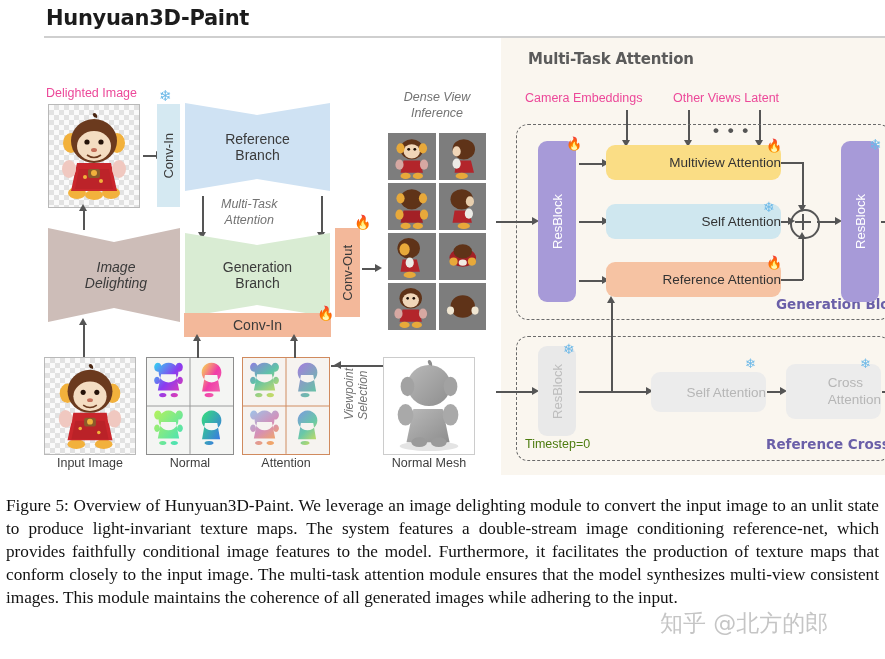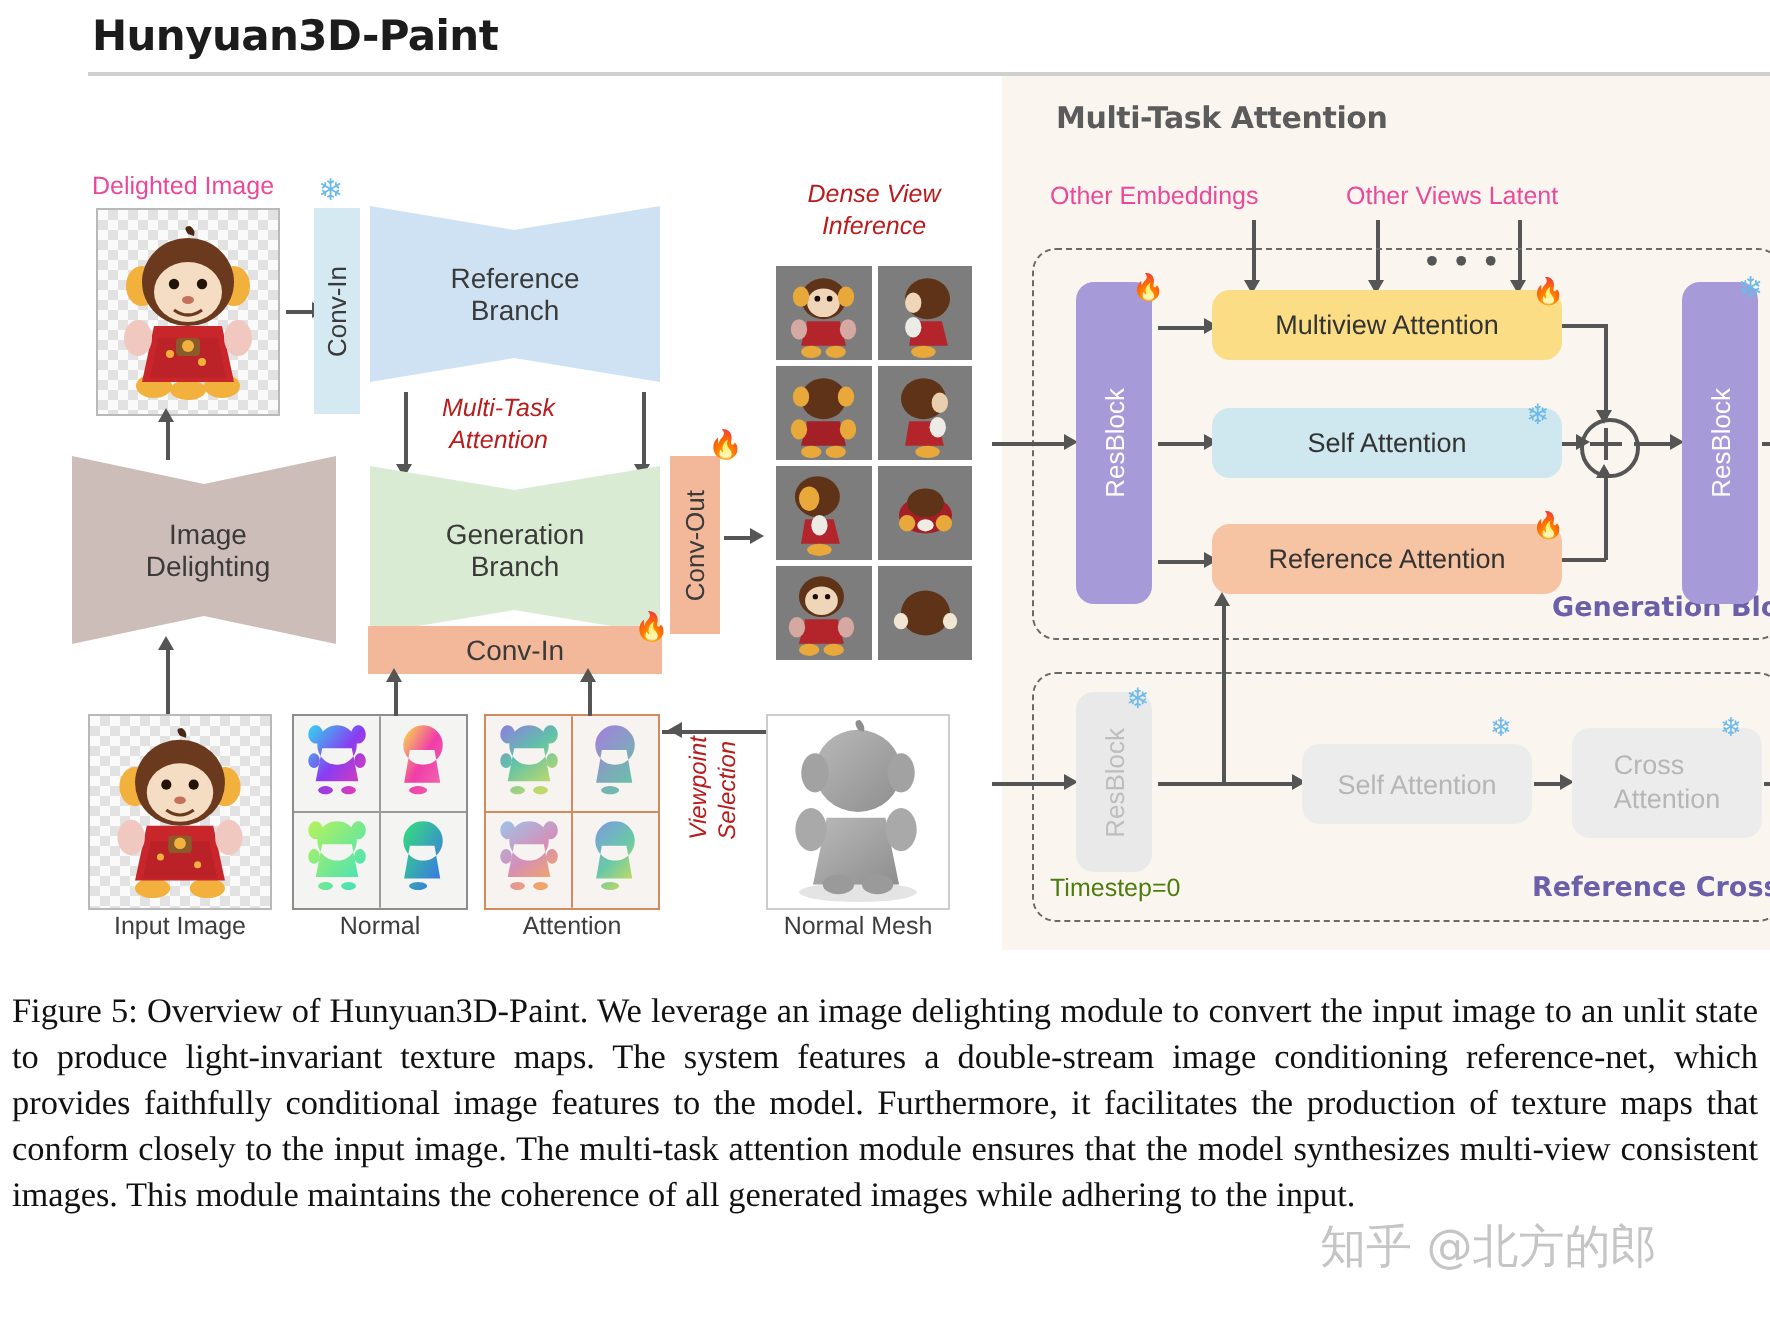--- a/index.html
+++ b/index.html
@@ -16,21 +16,21 @@
   .right-panel{position:absolute;left:465px;top:38px;width:412px;height:437px;background:#faf6ef;}
   .panel-heading{position:absolute;font-size:15px;font-weight:bold;color:#5b5b5b;
                  font-family:"DejaVu Sans",sans-serif;letter-spacing:-.2px;}
   .h-left{left:12px;top:52px;}
   .h-right{left:492px;top:50px;}
 
   
   .box{position:absolute;box-sizing:border-box;display:flex;align-items:center;justify-content:center;
        text-align:center;color:#3a3a3a;}
   .lbl{position:absolute;color:#ec4899;font-size:12px;white-space:nowrap;}
-  .lbl-it{font-style:italic;color:#b91c1c;}
+  .lbl-it{font-style:italic;color:#737373;}
 
   
   .hourglass{position:absolute;}
   .hourglass .txt{position:absolute;left:0;right:0;top:50%;transform:translateY(-50%);
                   text-align:center;font-size:14px;color:#3a3a3a;line-height:1.15;z-index:2;}
 
   
   .vert{writing-mode:vertical-rl;transform:rotate(180deg);}
 
   
@@ -61,21 +61,21 @@
   .fire{color:#f07a22;}
 
   
   .dashed{position:absolute;box-sizing:border-box;border:1.8px dashed #6a6a6a;border-radius:12px;}
   .blk-label{position:absolute;font-size:13.5px;font-weight:bold;color:#6a5fa8;
              font-family:"DejaVu Sans",sans-serif;}
 
   .rb{position:absolute;border-radius:9px;display:flex;align-items:center;justify-content:center;}
   .rb span{writing-mode:vertical-rl;transform:rotate(180deg);font-size:13px;color:#fff;}
 
-  .attn{position:absolute;border-radius:9px;display:flex;align-items:center;justify-content:center;
+  .attn{position:absolute;border-radius:9px;display:flex;align-items:center;justify-content:flex-end;
         font-size:13.5px;color:#333;}
 
   .plus{position:absolute;width:26px;height:26px;border:2px solid #555;border-radius:50%;}
   .plus::before,.plus::after{content:"";position:absolute;background:#555;}
   .plus::before{left:3px;top:10px;width:16px;height:2px;}
   .plus::after{top:3px;left:10px;height:16px;width:2px;}
 
   .dots{position:absolute;font-size:17px;color:#555;letter-spacing:2px;font-weight:bold;}
 
   
@@ -142,21 +142,21 @@
       <div class="txt">Reference<br>Branch</div>
     </div>
 
     <div class="arrow av" style="left:166px;top:196px;height:38px;"></div>
     <div class="head head-d" style="left:162px;top:232px;"></div>
     <div class="arrow av" style="left:285px;top:196px;height:38px;"></div>
     <div class="head head-d" style="left:281px;top:232px;"></div>
 
     <div class="lbl lbl-it" style="left:185px;top:197px;font-size:12.5px;line-height:1.25;text-align:center;">Multi-Task<br>Attention</div>
 
-    <div class="hourglass" style="left:0;top:226px;width:136px;height:98px;">
+    <div class="hourglass" style="left:12px;top:226px;width:136px;height:98px;font-style:italic;">
       <svg width="132" height="98" viewBox="0 0 132 98">
         <path d="M0 2 L66 16 L132 2 L132 96 L66 82 L0 96 Z" fill="#cdbdb8"></path>
       </svg>
       <div class="txt">Image<br>Delighting</div>
     </div>
 
     <div class="arrow av" style="left:47px;top:208px;height:22px;"></div>
     <div class="head head-u" style="left:43px;top:204px;"></div>
 
     <div class="arrow av" style="left:47px;top:322px;height:38px;"></div>
@@ -400,21 +400,21 @@
         <ellipse cx="36" cy="86" rx="8" ry="5" fill="#9a9a9a"></ellipse>
           <ellipse cx="56" cy="86" rx="8" ry="5" fill="#9a9a9a"></ellipse>
         <ellipse cx="46" cy="28" rx="22" ry="21" fill="url(#gmesh)"></ellipse>
         <ellipse cx="24" cy="29" rx="7" ry="10" fill="#a2a2a2"></ellipse>
           <ellipse cx="68" cy="29" rx="7" ry="10" fill="#a2a2a2"></ellipse>
         <path d="M46 7 q-3 -5 1 -5 q3 3 2 6 Z" fill="#8d8d8d"></path>
       </svg>
     </div>
     <div class="cap" style="left:347px;top:456px;width:92px;">Normal Mesh</div>
 
-    <div class="lbl" style="left:489px;top:91px;font-size:12.5px;">Other Embeddings</div>
+    <div class="lbl" style="left:489px;top:91px;font-size:12.5px;">Camera Embeddings</div>
     <div class="lbl" style="left:637px;top:91px;font-size:12.5px;">Other Views Latent</div>
 
     <div class="arrow av" style="left:590px;top:110px;height:32px;"></div>
     <div class="head head-d" style="left:586px;top:140px;"></div>
     <div class="arrow av" style="left:652px;top:110px;height:32px;"></div>
     <div class="head head-d" style="left:648px;top:140px;"></div>
     <div class="arrow av" style="left:723px;top:110px;height:32px;"></div>
     <div class="head head-d" style="left:719px;top:140px;"></div>
     <div class="dots" style="left:677px;top:121px;">• • •</div>
 

